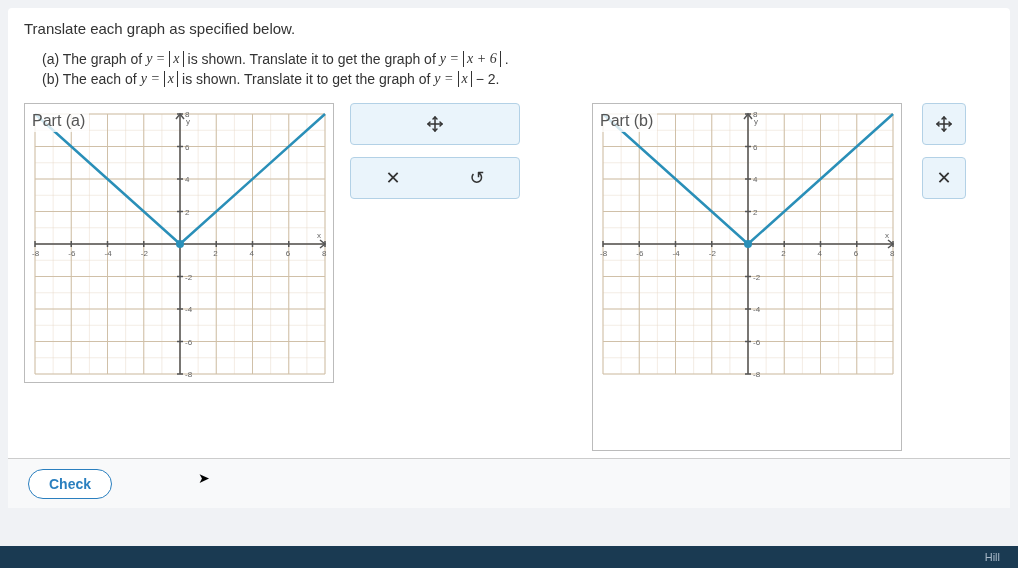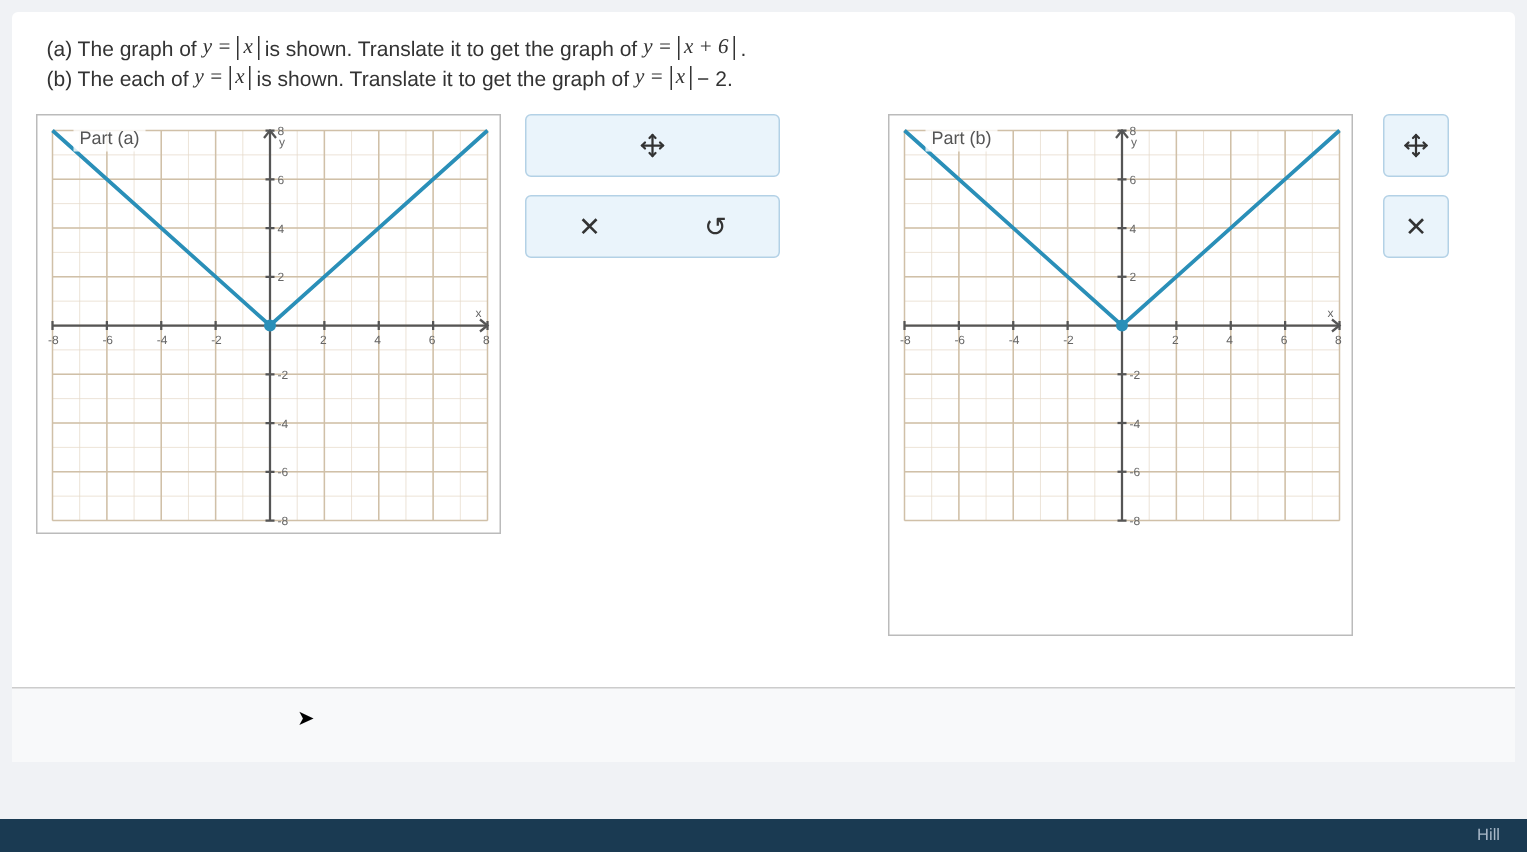--- a/index.html
+++ b/index.html
@@ -1,24 +1,24 @@
 <!DOCTYPE html>
 <html><head>
 <meta charset="utf-8">
 <style>
 * { margin:0; padding:0; box-sizing:border-box; }
 body { font-family: Arial, sans-serif; background:#f0f2f5; width:1018px; height:568px; overflow:hidden; position:relative; }
 .content { background:#fff; margin:8px; padding:12px 16px; border-radius:4px; position:relative; height:500px; }
 .instruction { font-size:15px; color:#333; margin-bottom:14px; }
-.sub-instruction { font-size:14px; color:#333; margin:4px 7px; display:flex; align-items:center; gap:4px; }
+.sub-instruction { font-size:14px; color:#333; margin:4px 18px; display:flex; align-items:center; gap:4px; }
 .abs { font-family: 'Times New Roman', serif; border-left:1.5px solid #333; border-right:1.5px solid #333; padding:0 3px; font-style:italic; }
 .math { font-family: 'Times New Roman', serif; font-style:italic; }
 .graphs-row { display:flex; gap:16px; margin-top:16px; align-items:flex-start; }
 .graph-container { position:relative; background:#fff; border:1px solid #bbb; }
-.graph-label { position:absolute; top:6px; left:24px; font-size:12px; color:#555; background:rgba(255,255,255,0.8); padding:2px 4px; z-index:2; }
+.graph-label { position:absolute; top:6px; left:3px; font-size:16px; color:#555; background:rgba(255,255,255,0.8); padding:2px 4px; z-index:2; }
 .toolbox { display:flex; flex-direction:column; gap:12px; }
 .tool-row { background:#eaf4fb; border:1px solid #b3d1e6; border-radius:4px; width:170px; height:42px; display:flex; align-items:center; justify-content:center; }
 .tool-row.double { justify-content:space-around; }
 .tool-icon { width:20px; height:20px; display:flex; align-items:center; justify-content:center; font-size:18px; color:#333; }
 .footer-row { position:absolute; left:0; right:0; bottom:0; height:50px; border-top:1px solid #ccc; display:flex; align-items:center; padding:0 20px; background:#f8f9fa; justify-content:space-between; }
 .btn { background:#fff; border:1.5px solid #2a7fbf; color:#2a7fbf; font-weight:bold; border-radius:18px; padding:6px 20px; font-size:14px; cursor:pointer; }
 .copyright-bar { position:absolute; left:0; right:0; bottom:0; height:22px; background:#1a3a52; color:#a8b8c8; font-size:11px; display:flex; align-items:center; justify-content:flex-end; padding-right:18px; gap:14px; }
 .copyright-bar a { color:#a8b8c8; text-decoration:none; }
 .cursor-arrow { position:absolute; left:190px; top:462px; font-size:14px; color:#000; z-index:5; }
 svg .grid-minor { stroke:#e6d9c9; stroke-width:0.5; }
@@ -27,20 +27,21 @@
 svg .plot { stroke:#2a8fb8; stroke-width:2.5; fill:none; }
 svg .tick-text { font-size:8px; fill:#666; font-family:Arial; }
 .toolbox-b { display:flex; flex-direction:column; gap:12px; margin-left:4px; }
 .toolbox-b .tool-row { width:44px; }
 </style>
 </head>
 <body>
 
 <div class="content">
 
+  <div class="instruction">Translate each graph as specified below.</div>
 
   <div class="sub-instruction">
     <span>(a) The graph of </span>
     <span class="math">y =</span>
     <span class="abs">x</span>
     <span> is shown. Translate it to get the graph of </span>
     <span class="math">y =</span>
     <span class="abs">x + 6</span>
     <span>.</span>
   </div>
@@ -292,20 +293,21 @@
         </span>
       </div>
       <div class="tool-row">
         <span class="tool-icon">✕</span>
       </div>
     </div>
 
   </div>
 
   <div class="footer-row">
+    <button class="btn">Check</button>
   </div>
 
   <span class="cursor-arrow">➤</span>
 
 </div>
 
 <div class="copyright-bar">
   <a>Hill</a>
 </div>
 

